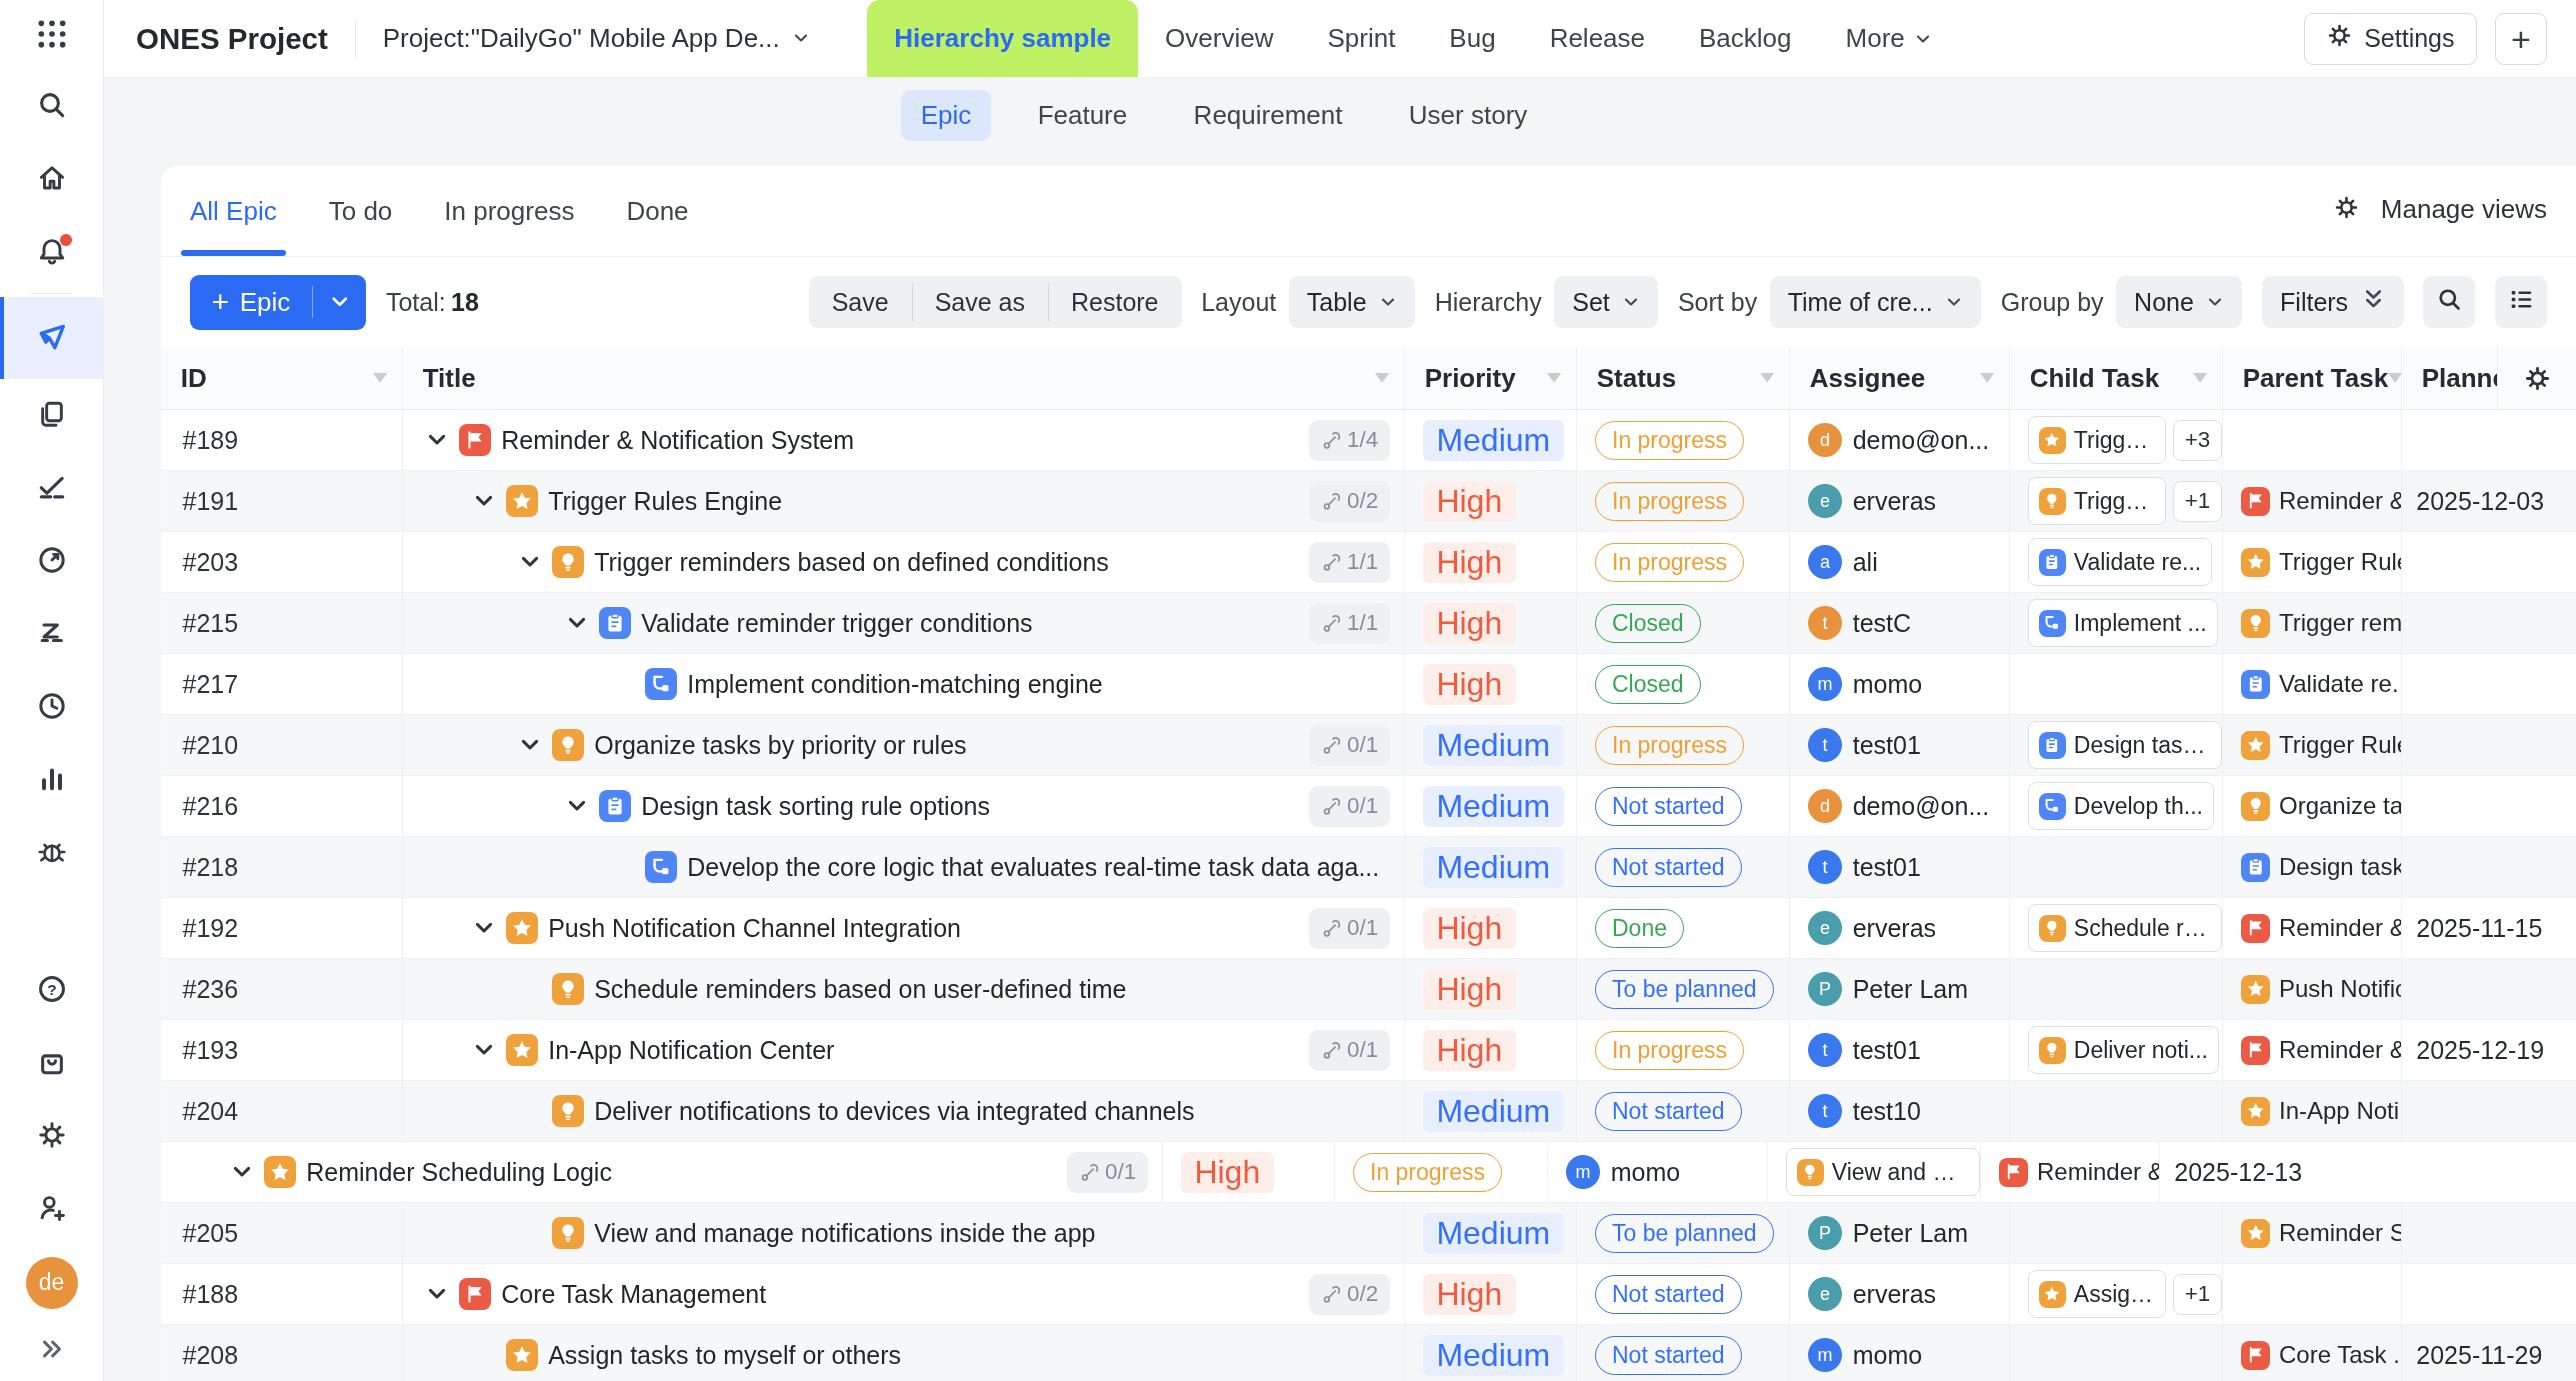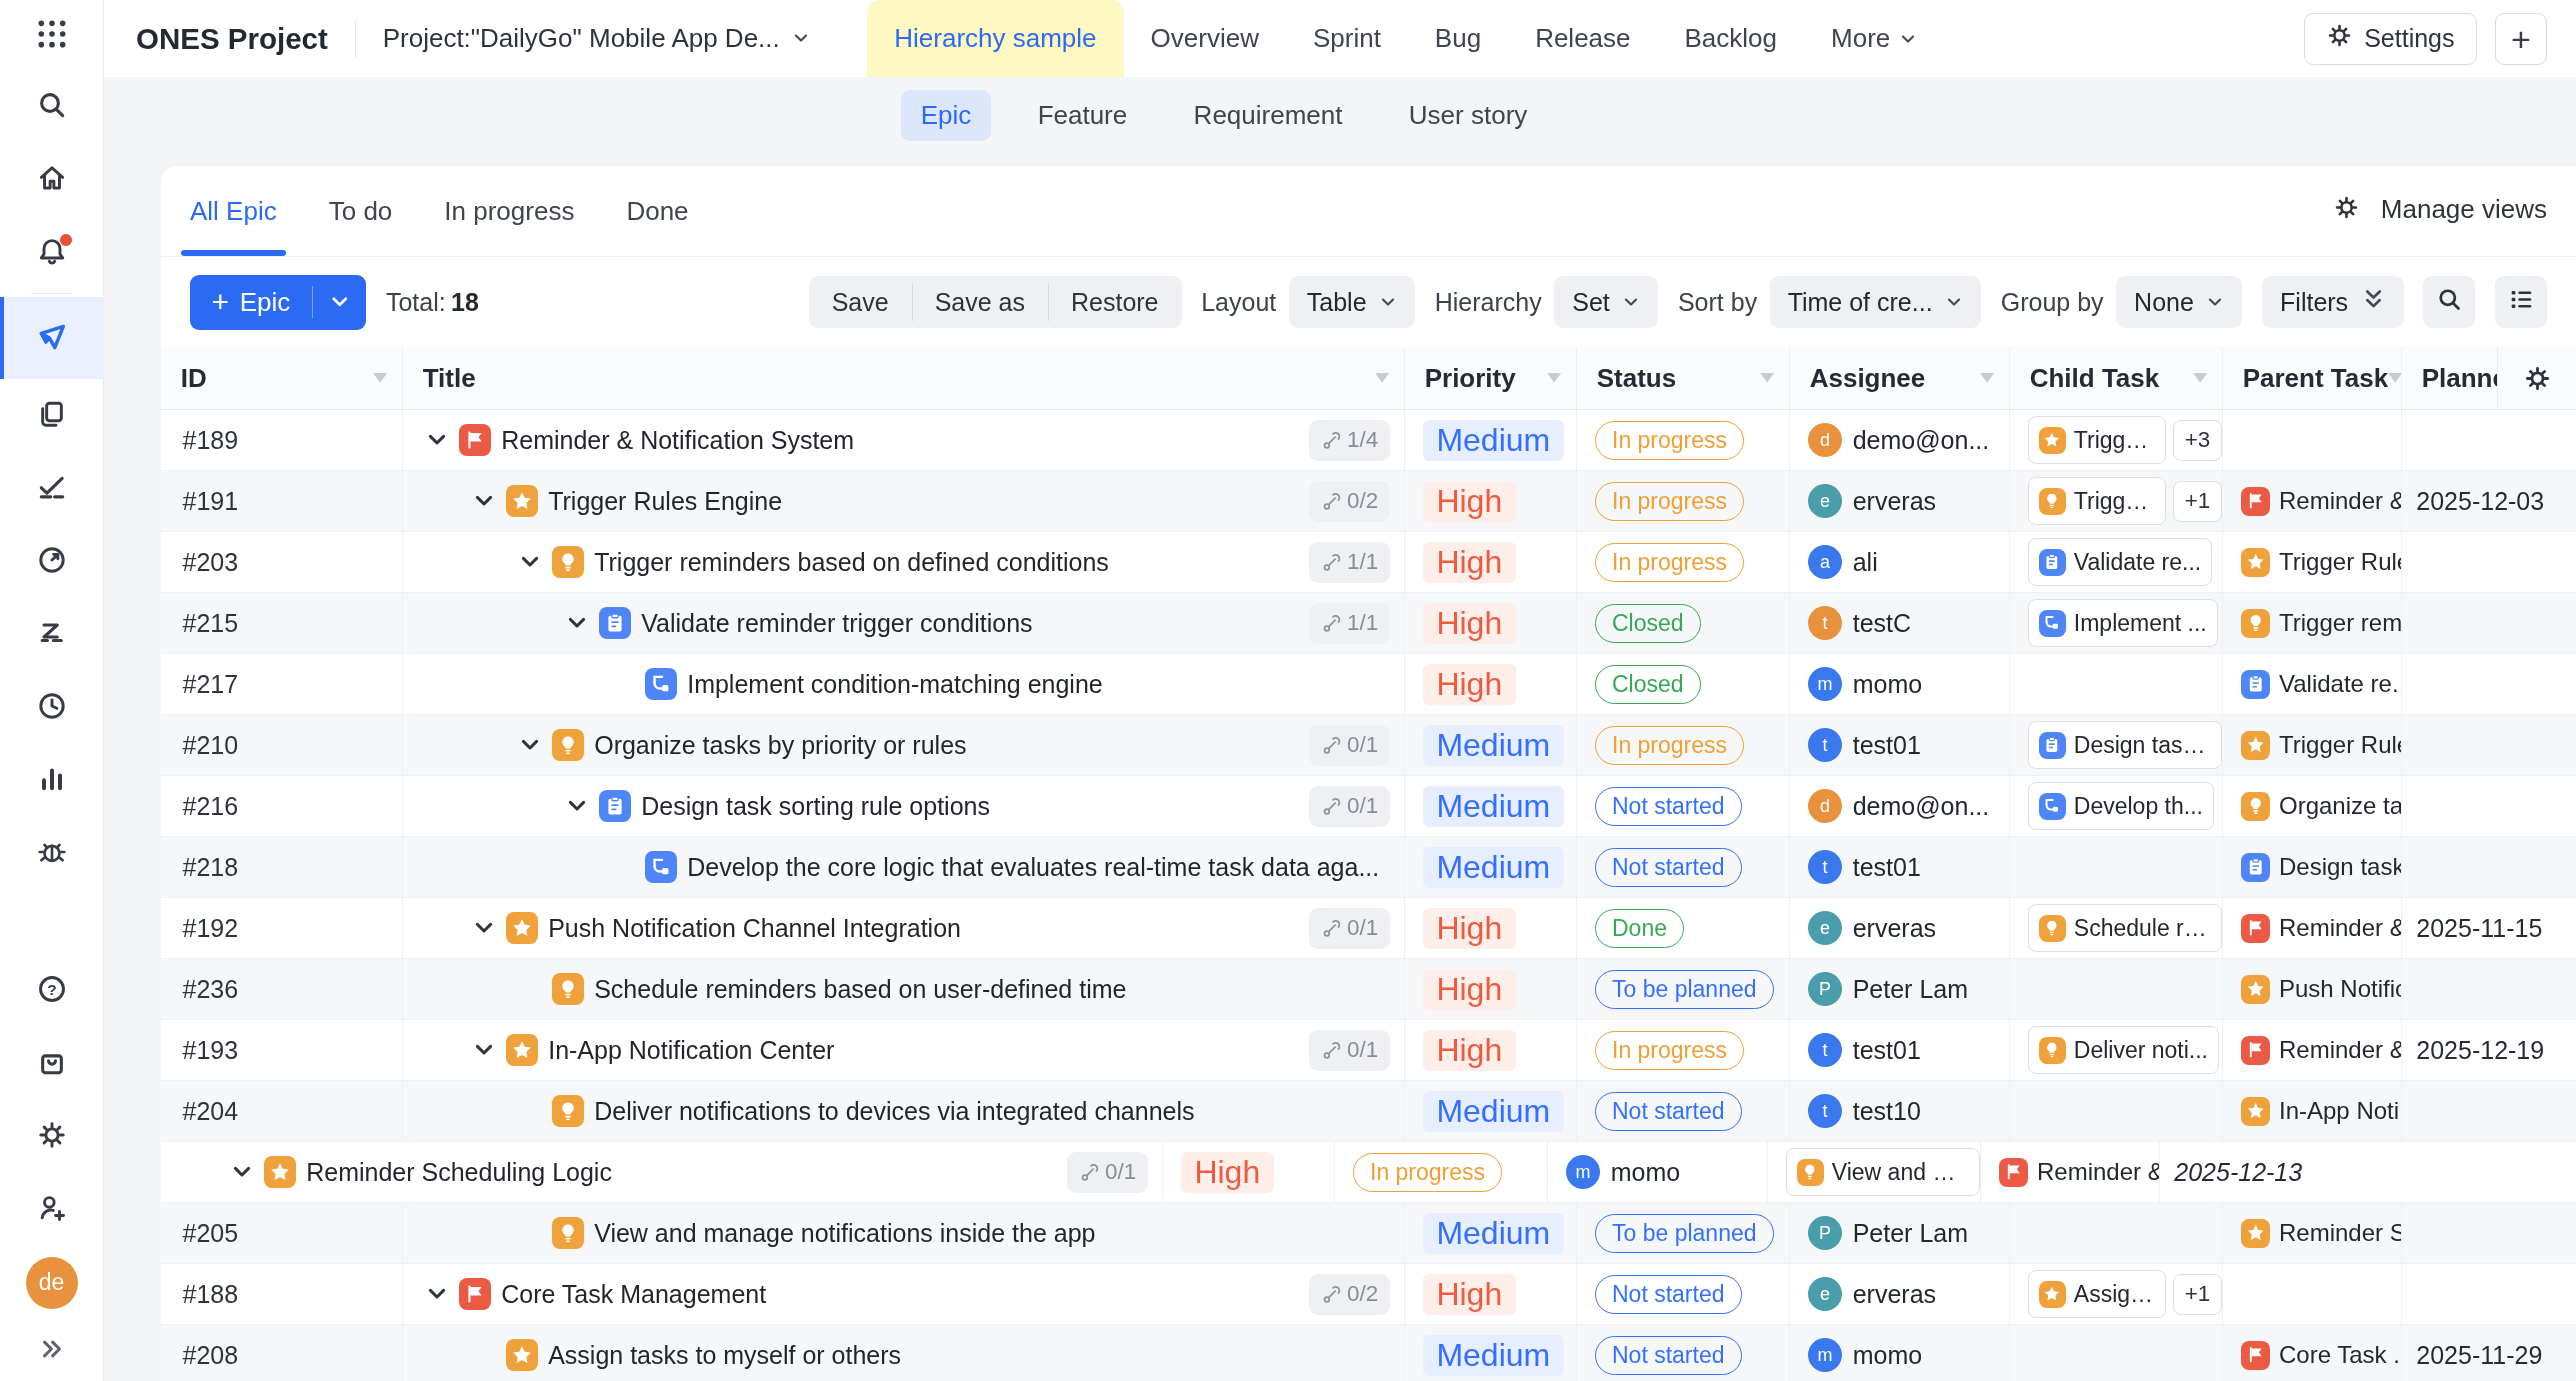--- a/index.html
+++ b/index.html
@@ -21,21 +21,21 @@
   .sb-avatar{width:52px;height:52px;border-radius:50%;background:#e8923d;color:#fff;
     font-size:23px;display:flex;align-items:center;justify-content:center}
   
   .topbar{position:absolute;left:104px;top:0;right:0;height:77px;background:#fff;
     display:flex;align-items:center;padding-left:32px;z-index:10}
   .logo{font-size:29.5px;font-weight:700;color:#24292f;margin-right:27px;white-space:nowrap}
   .vdiv{width:0.9px;height:38px;background:#e4e6ea;margin-right:27px;flex:none}
   .proj-sel{display:flex;align-items:center;gap:12.5px;font-size:26px;color:#2e333b;margin-right:57px;white-space:nowrap}
   .topnav{display:flex;height:100%;align-items:stretch}
   .top-tab{display:flex;align-items:center;gap:9px;padding:0 27px;font-size:26px;color:#3f444d;white-space:nowrap}
-  .top-tab.active{background:#fef9c3;color:#2b6bf3;border-radius:12.5px 12.5px 0 0;font-weight:400}
+  .top-tab.active{background:#bef264;color:#2b6bf3;border-radius:12.5px 12.5px 0 0;font-weight:700}
   .top-right{margin-left:auto;display:flex;align-items:center;gap:18px;padding-right:29px}
   .settings-btn{height:52px;border:0.9px solid #d8dbe0;border-radius:9px;background:#fff;
     display:flex;align-items:center;gap:10.7px;padding:0 21.5px;font-size:25px;color:#2e333b;cursor:pointer}
   .square-btn{width:52px;height:52px;border:0.9px solid #d8dbe0;border-radius:9px;background:#fff;
     display:flex;align-items:center;justify-content:center;font-size:34px;color:#3a3f47;cursor:pointer;line-height:1}
   
   .subnav{position:absolute;left:104px;top:77px;right:0;height:77px;background:#f4f5f7;
     display:flex;align-items:center;justify-content:center;gap:25px;z-index:9}
   .subnav-inner{display:flex;gap:27px;transform:translateX(-116px)}
   .sub-item{font-size:26px;color:#3f444d;padding:9.8px 19.7px;border-radius:9px;white-space:nowrap}
@@ -1146,21 +1146,21 @@
           <span class="parent-wrap">
             <span class="t-icon" style="width:29px;height:29px;background:#eb5a44">
               <svg viewBox="0 0 24 24" width="21.5" height="21.5">
                 <rect x="5.4" y="3.4" width="2.1" height="17" rx="1" fill="#fff"></rect>
                 <polygon points="7.2,5 18.6,5 15.5,9.3 18.6,13.6 7.2,13.6" fill="#fff"></polygon>
               </svg>
             </span>
             <span class="p-text">Reminder &amp; ...</span>
           </span>
         </div>
-        <div class="td td-planned" style="width: 174px; font-style: italic;">
+        <div class="td td-planned" style="width: 174px;">
           <span>2025-12-13</span>
         </div>
       </div>
       <div class="tr alt">
         <div class="td td-id" style="width: 242px;">
           <span>#205</span>
         </div>
         <div class="td td-title" style="width: 1002px;">
           <span class="indent" style="width:93px"></span>
           <span class="chev-slot"></span>

